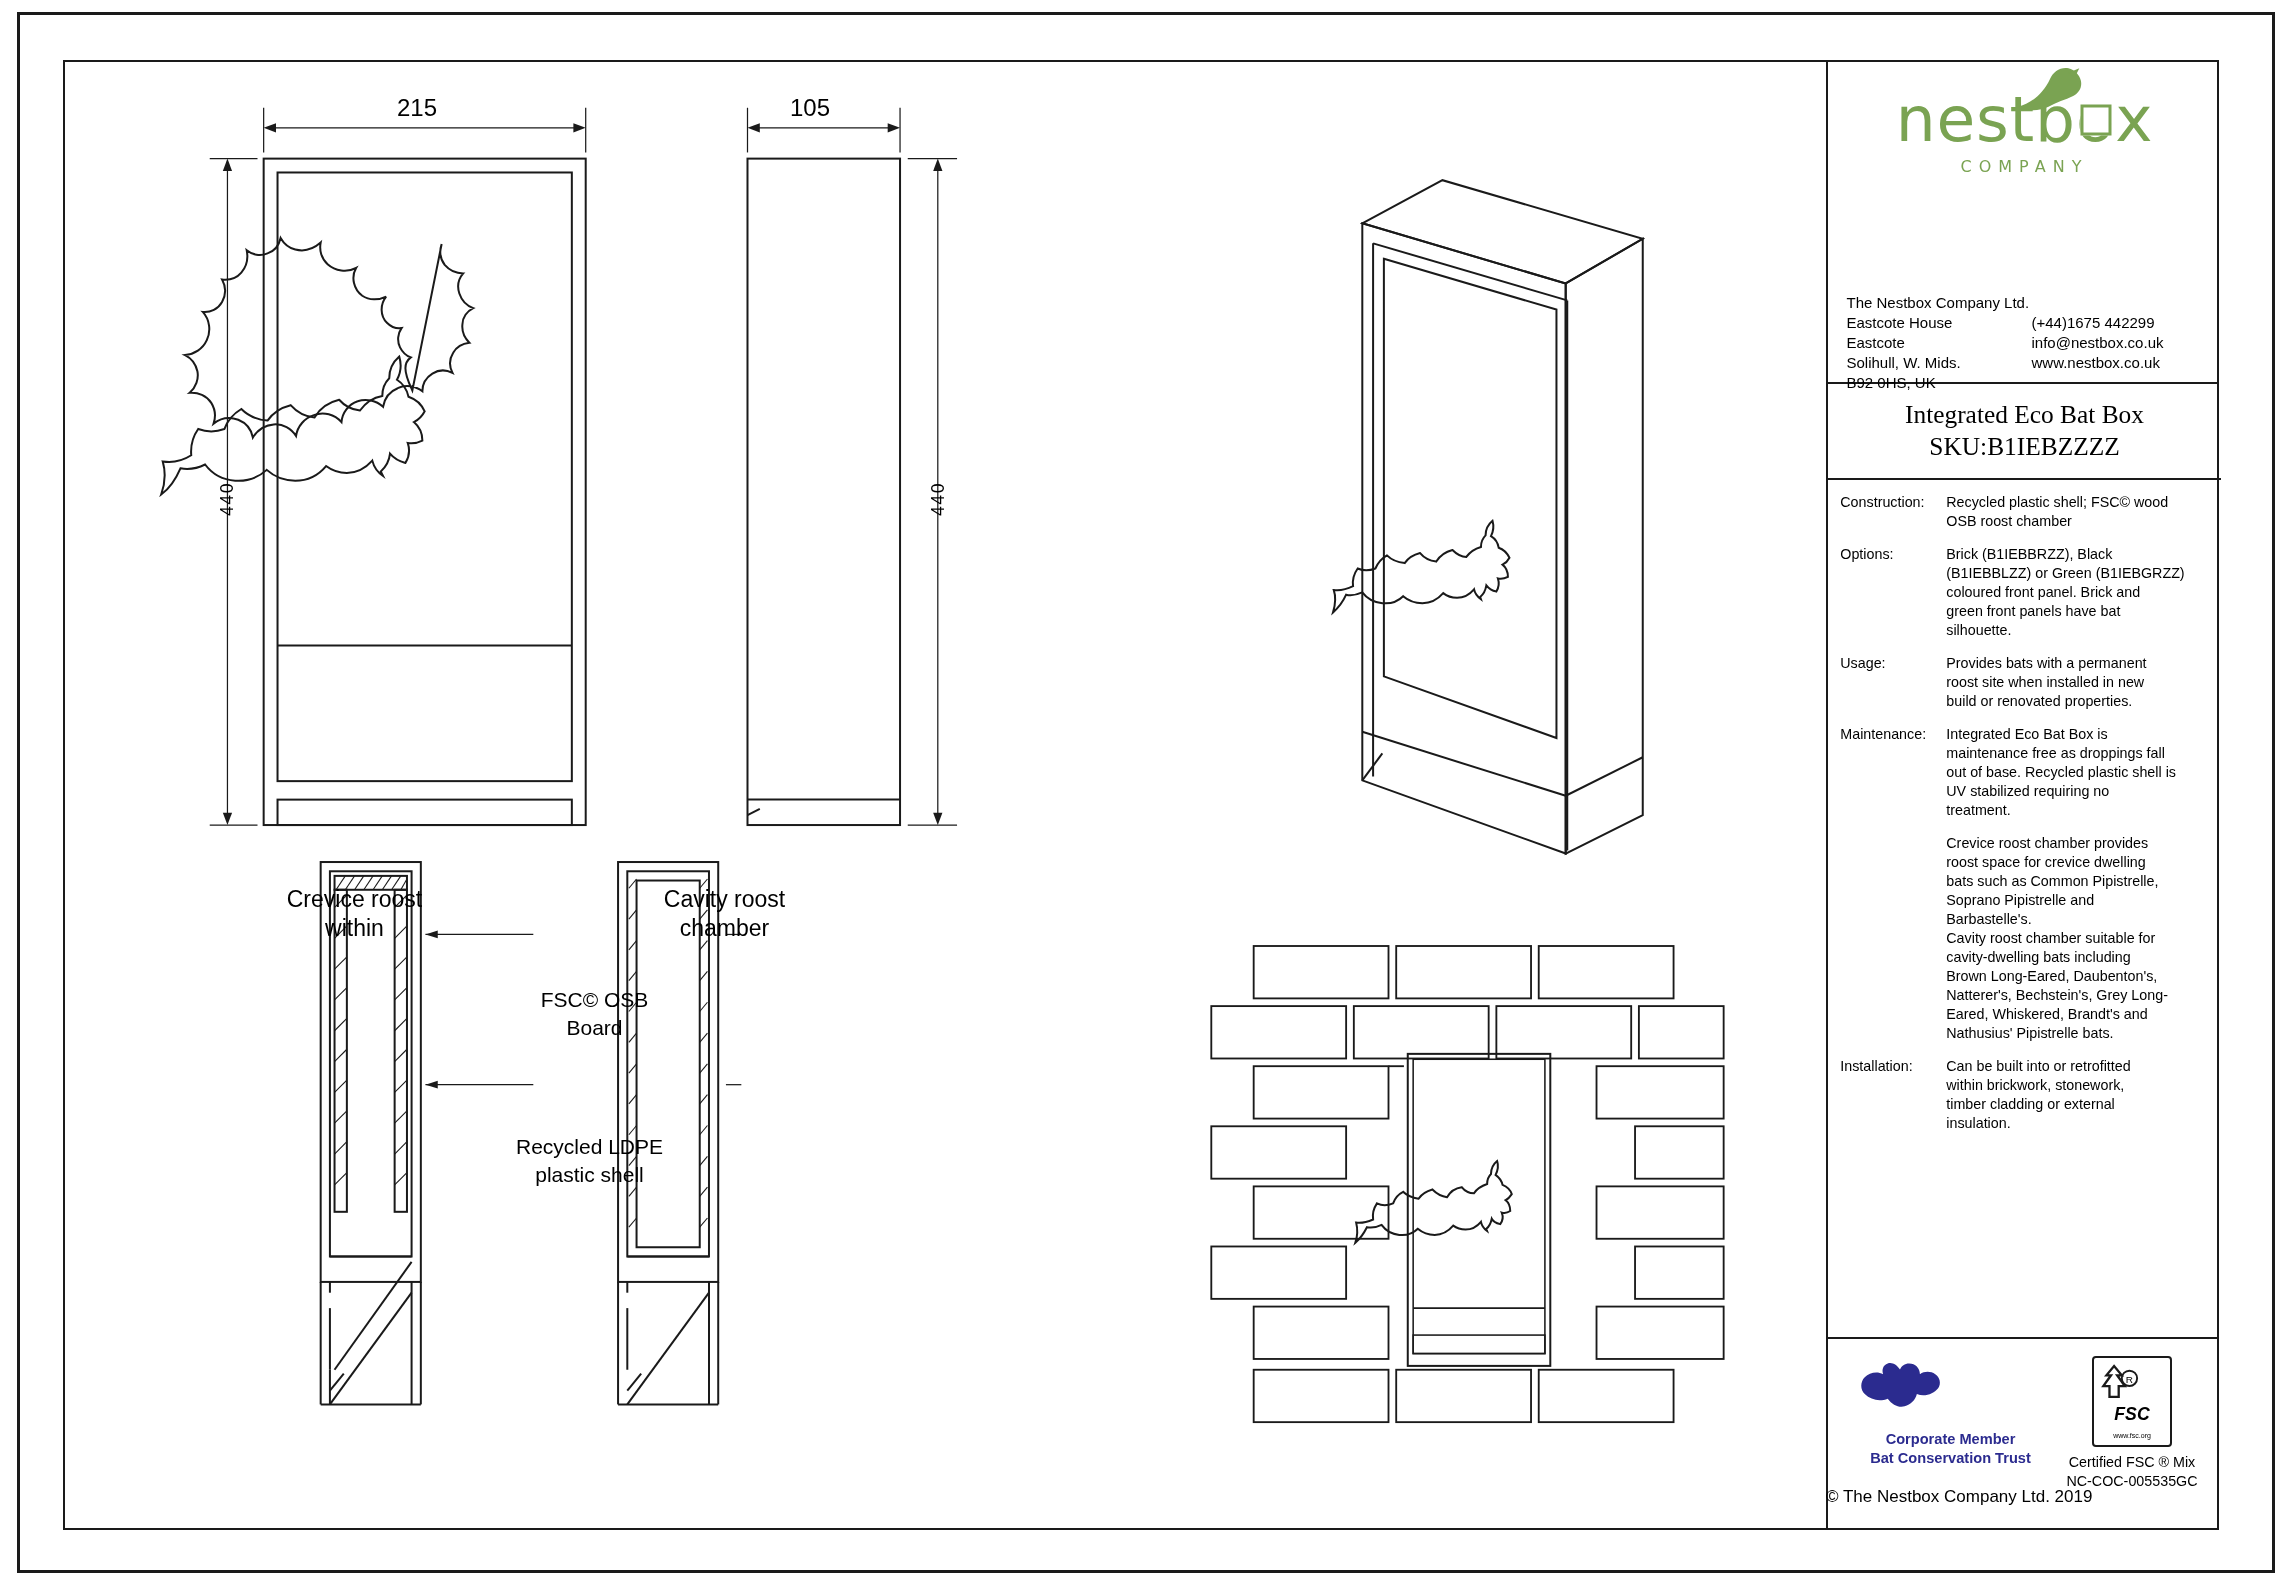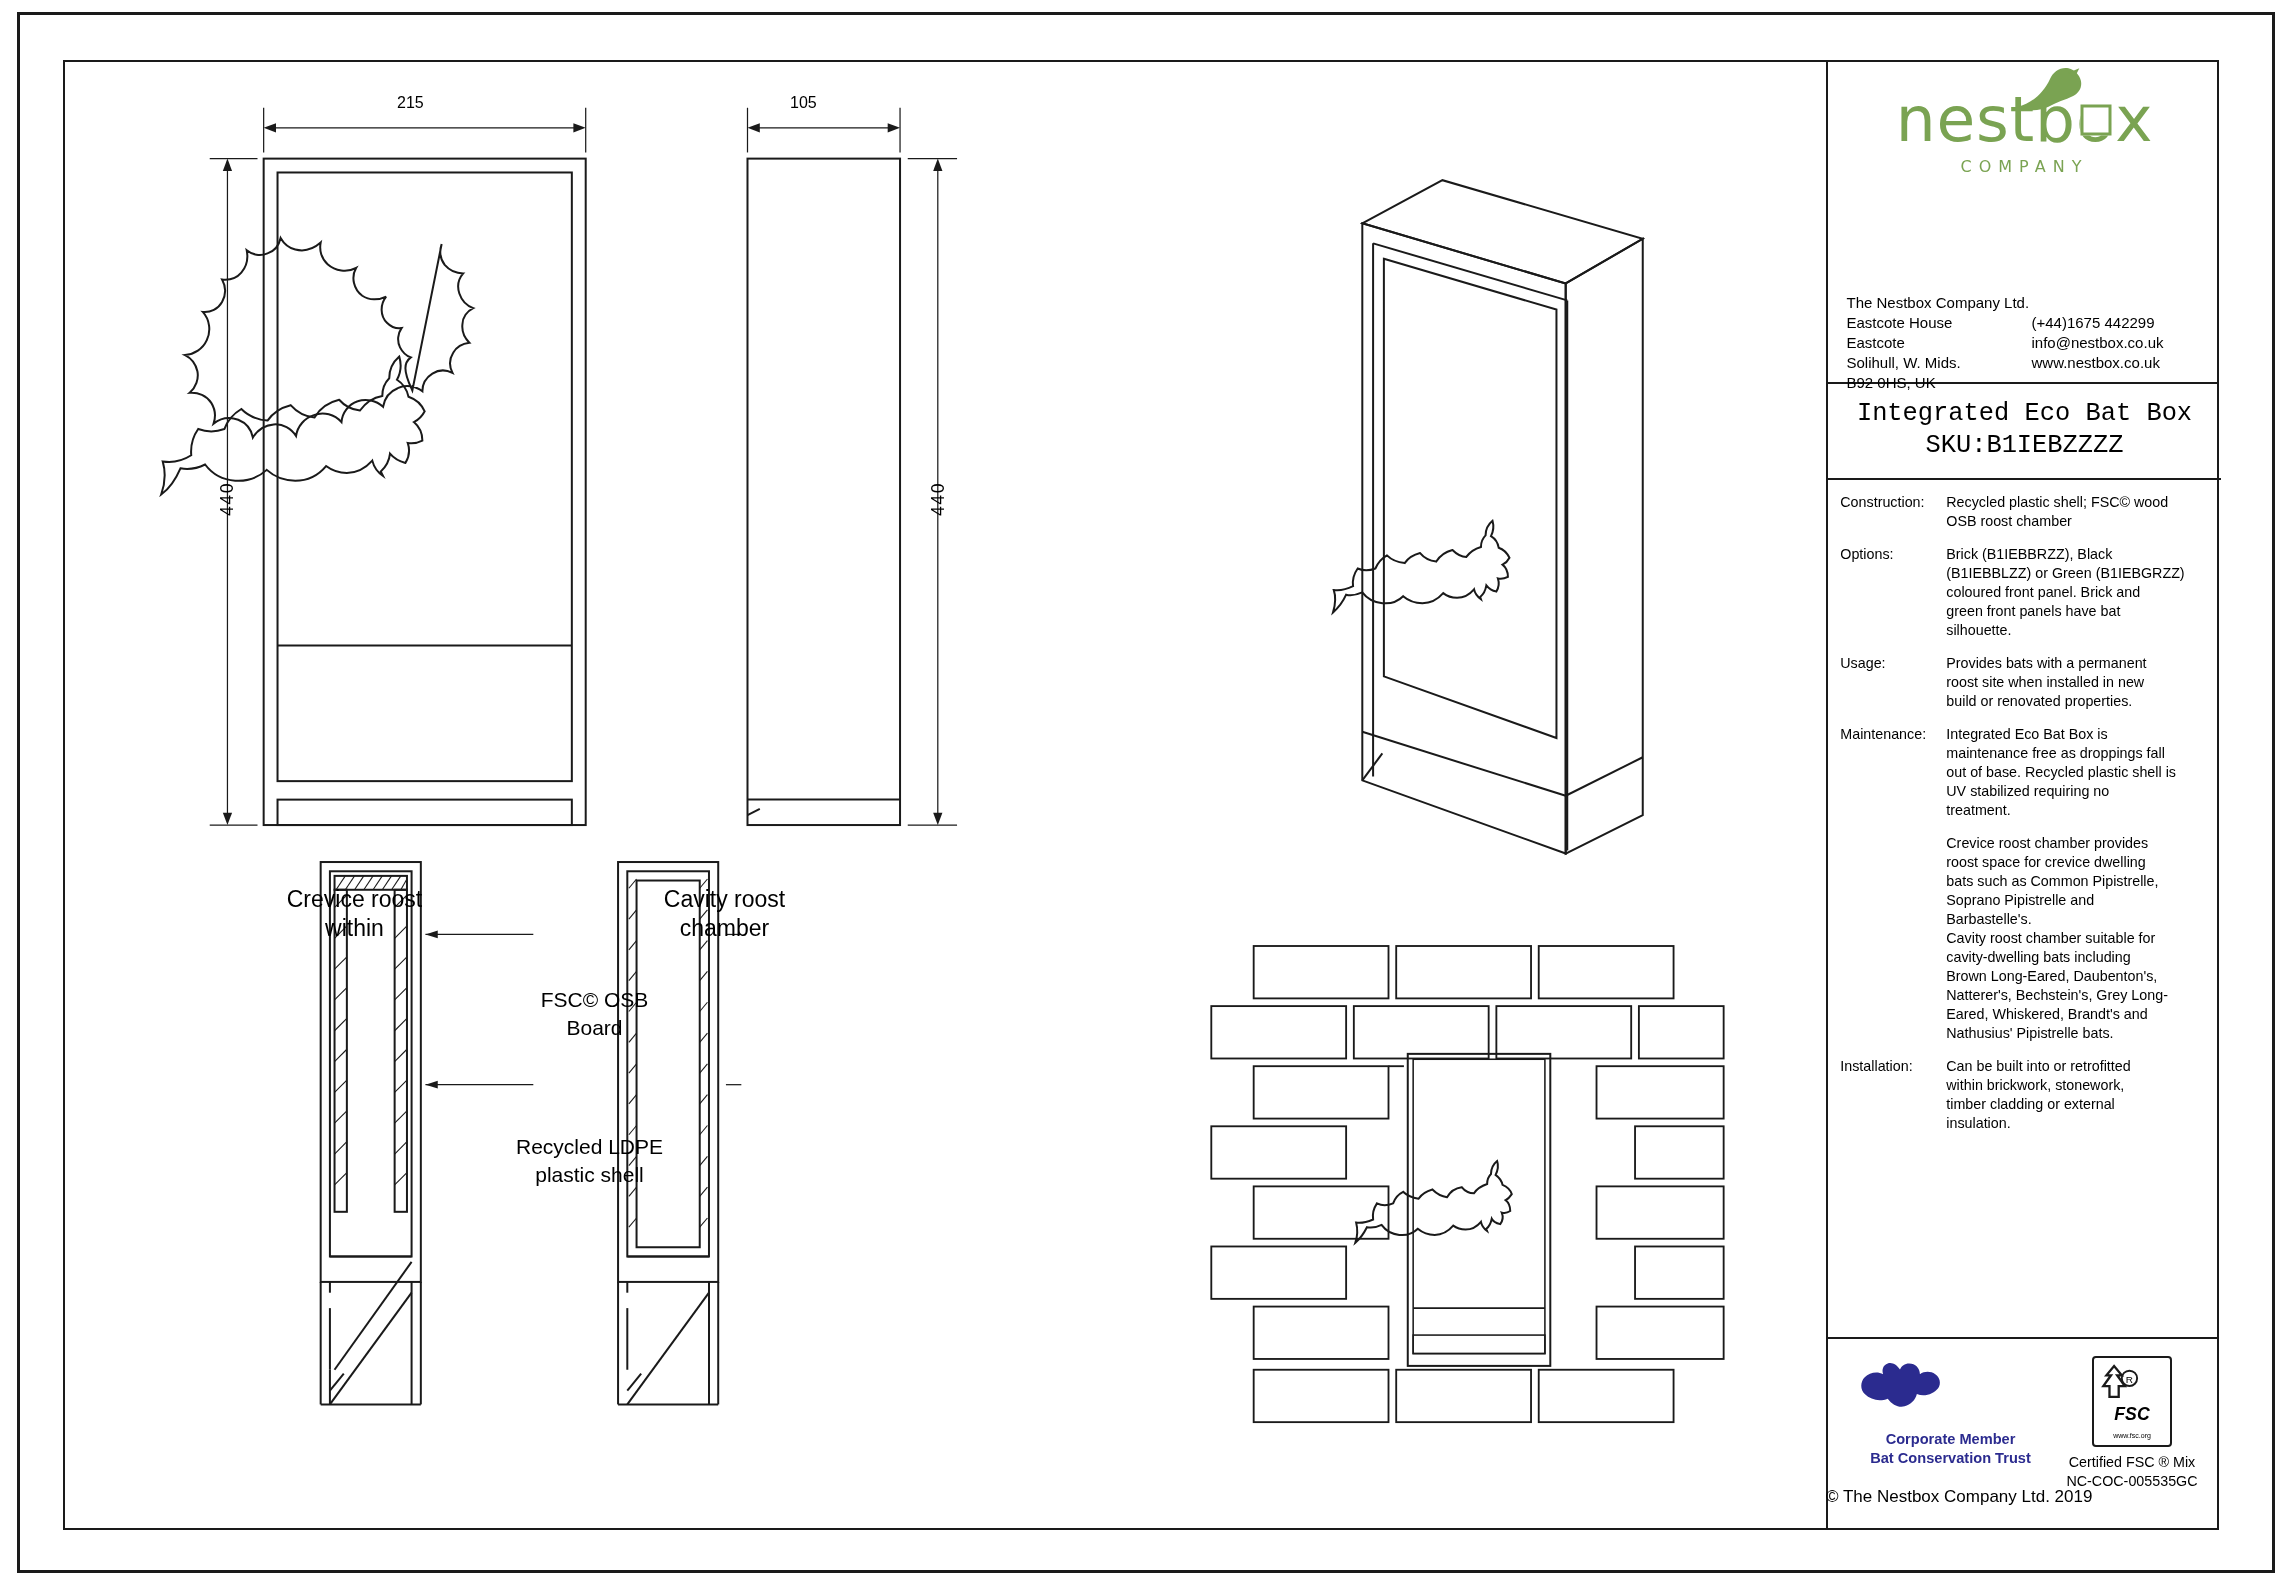--- a/index.html
+++ b/index.html
@@ -113,21 +113,21 @@
   .addr .c2 { width: 177px; }
 
   
   .prod-title {
     position: absolute;
     left: 0; top: 14px;
     width: 393px;
     text-align: center;
     font-size: 25.4px;
     line-height: 32px;
-    font-family: Liberation Mono, monospace;
+    font-family: Liberation Serif, serif;
   }
   .spec-rule {
     position: absolute;
     left: 0;
     top: 94px;
     width: 393px;
     height: 0;
     border-top: 2.3px solid #1a1a1a;
   }
   .spec-list {
@@ -210,21 +210,21 @@
     left: 1826px;
     top: 1487px;
     width: 432px;
     font-size: 17px;
     text-align: left;
   }
 
   
   .dim-text {
     position: absolute;
-    font-size: 16px;
+    font-size: 24px;
     font-family: "Liberation Sans", sans-serif;
   }
   .dim-vert {
     position: absolute;
     font-size: 17.7px;
     transform: rotate(-90deg);
     transform-origin: left top;
     letter-spacing: 1.5px;
   }
   .cap {

